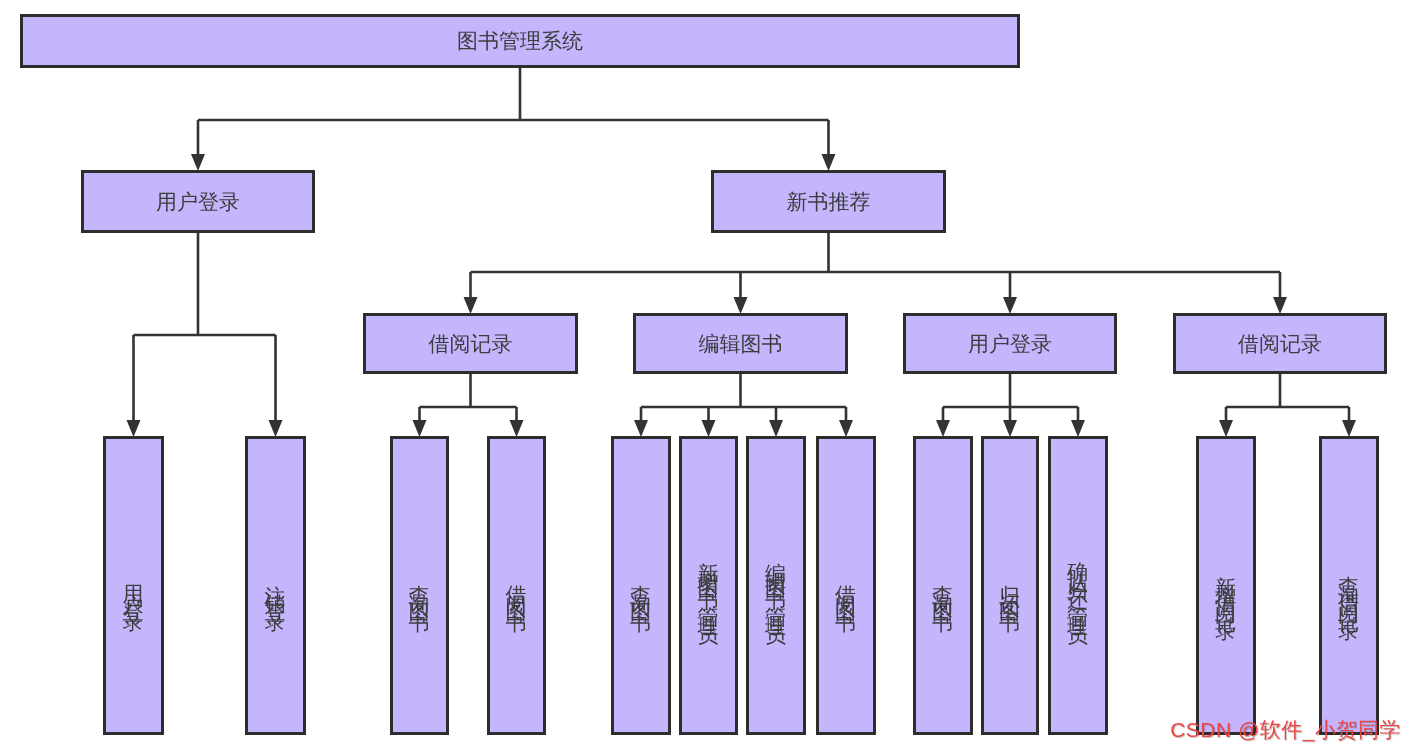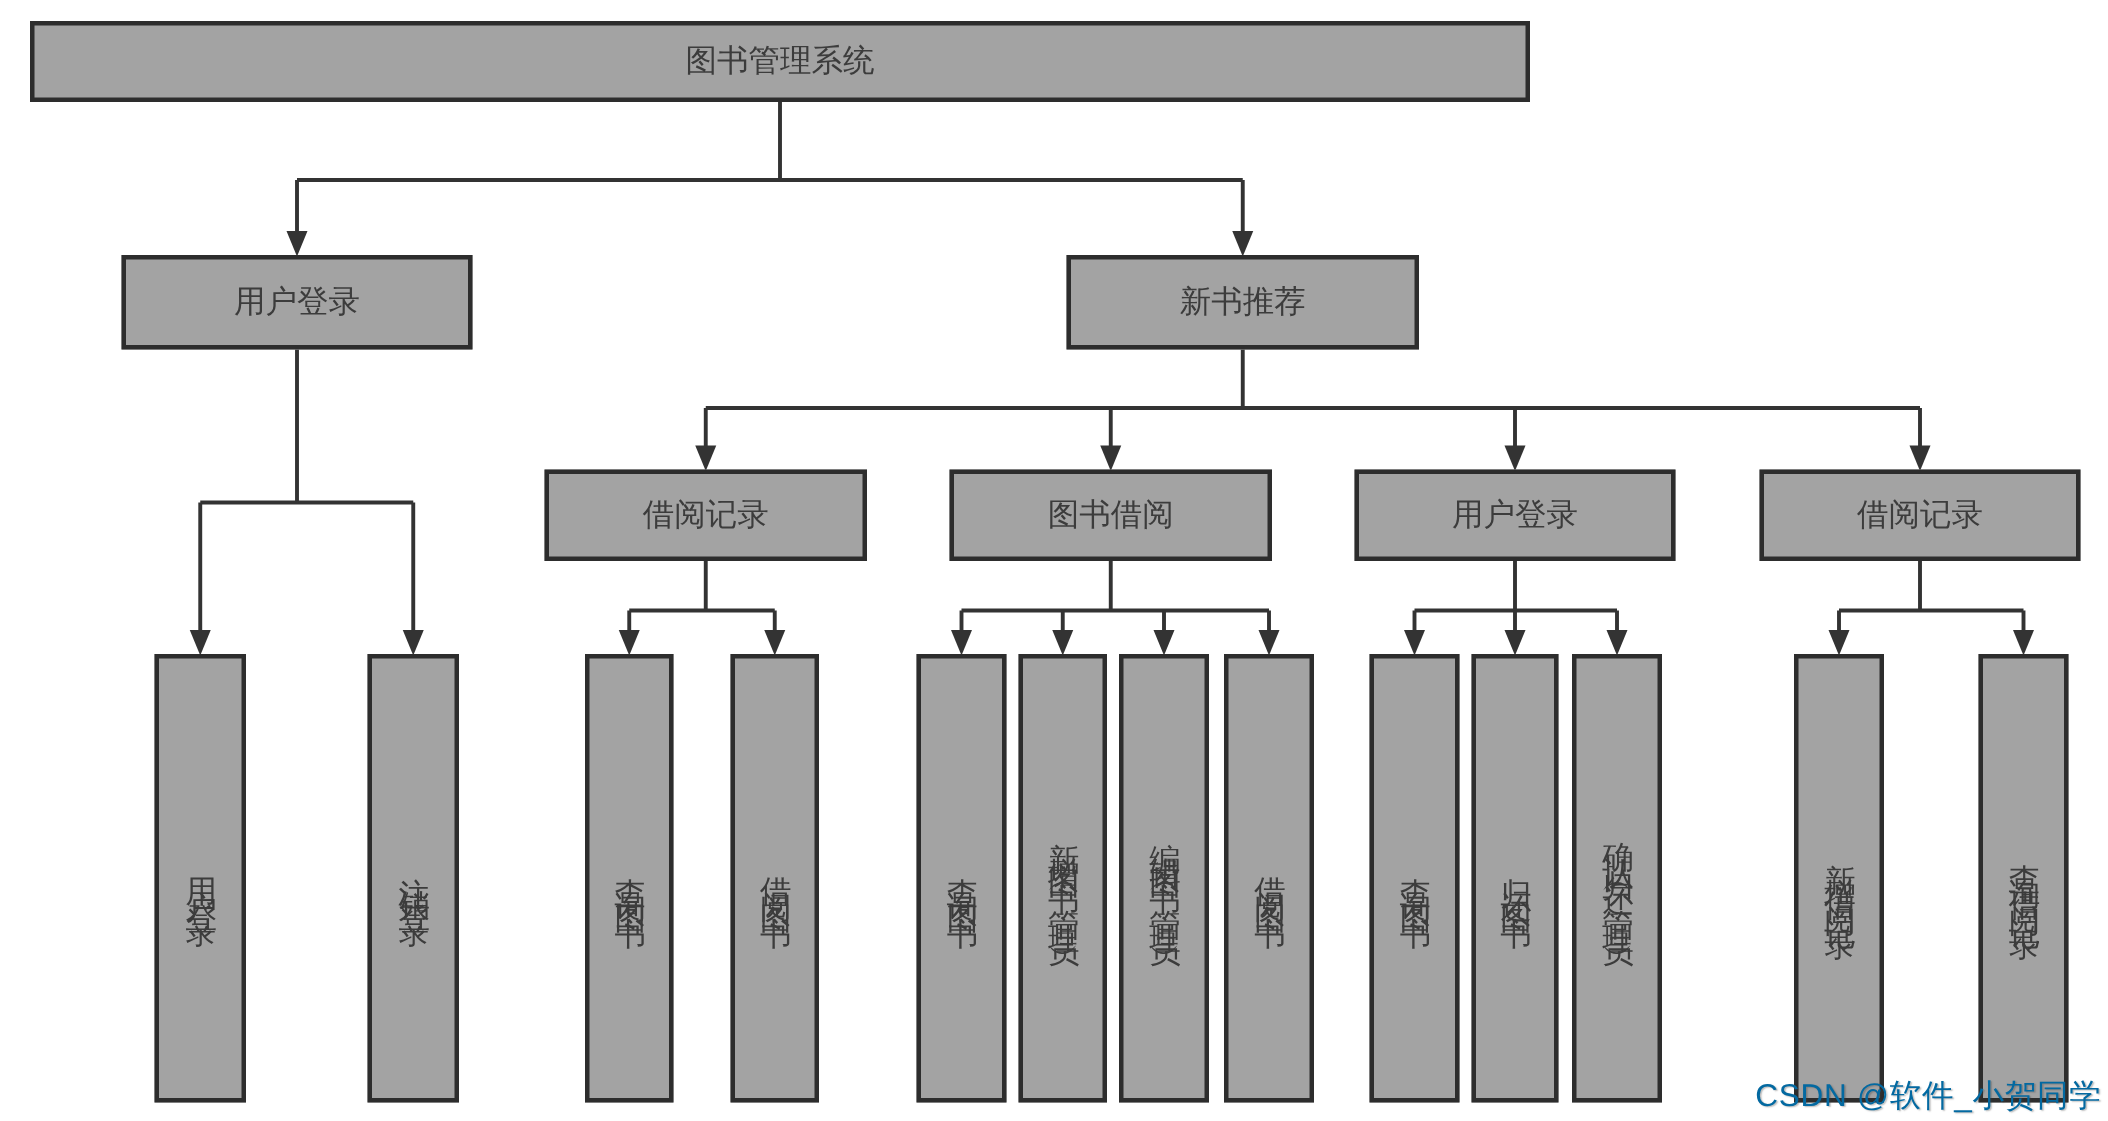--- a/index.html
+++ b/index.html
@@ -11,21 +11,21 @@
     height: 747px;
     background: #ffffff;
   }
   #edges {
     position: absolute;
     left: 0; top: 0;
     width: 1405px; height: 747px;
   }
   .node {
     position: absolute;
-    background: #a3a3a3;
+    background: #c4b5fd;
     border: 3px solid #2d2d2d;
     color: #3c3c3c;
     display: flex;
     align-items: center;
     justify-content: center;
     font-size: 21px;
     line-height: 1.2;
     text-align: left;
   }
   .node.vertical {
@@ -102,29 +102,29 @@
       <line x1="1349" y1="407" x2="1349" y2="422" stroke="#333333" stroke-width="2.6"></line>
       <polygon points="1342,420 1356,420 1349,437" fill="#333333"></polygon>
     </svg>
   <div id="nodes">
       <div class="node" style="left: 20px; top: 14px; width: 1000px; height: 54px; border-color: rgb(45, 45, 45); color: rgb(60, 60, 60);">图书管理系统</div>
       <div class="node" style="left: 81px; top: 170px; width: 234px; height: 63px; border-color: rgb(45, 45, 45); color: rgb(60, 60, 60);">用户登录</div>
       <div class="node" style="left: 711px; top: 170px; width: 235px; height: 63px; border-color: rgb(45, 45, 45); color: rgb(60, 60, 60);">新书推荐</div>
       <div class="node vertical" style="left: 103px; top: 436px; width: 61px; height: 299px; border-color: rgb(45, 45, 45); color: rgb(60, 60, 60);">用户登录</div>
       <div class="node vertical" style="left: 245px; top: 436px; width: 61px; height: 299px; border-color: rgb(45, 45, 45); color: rgb(60, 60, 60);">注销登录</div>
       <div class="node" style="left: 363px; top: 313px; width: 215px; height: 61px; border-color: rgb(45, 45, 45); color: rgb(60, 60, 60);">借阅记录</div>
-      <div class="node" style="left: 633px; top: 313px; width: 215px; height: 61px; border-color: rgb(45, 45, 45); color: rgb(60, 60, 60);">图书借阅</div>
+      <div class="node" style="left: 633px; top: 313px; width: 215px; height: 61px; border-color: rgb(45, 45, 45); color: rgb(60, 60, 60);">编辑图书</div>
       <div class="node" style="left: 903px; top: 313px; width: 214px; height: 61px; border-color: rgb(45, 45, 45); color: rgb(60, 60, 60);">用户登录</div>
       <div class="node" style="left: 1173px; top: 313px; width: 214px; height: 61px; border-color: rgb(45, 45, 45); color: rgb(60, 60, 60);">借阅记录</div>
       <div class="node vertical" style="left: 390px; top: 436px; width: 59px; height: 299px; border-color: rgb(45, 45, 45); color: rgb(60, 60, 60);">查询图书</div>
       <div class="node vertical" style="left: 487px; top: 436px; width: 59px; height: 299px; border-color: rgb(45, 45, 45); color: rgb(60, 60, 60);">借阅图书</div>
       <div class="node vertical" style="left: 611px; top: 436px; width: 60px; height: 299px; border-color: rgb(45, 45, 45); color: rgb(60, 60, 60);">查询图书</div>
       <div class="node vertical" style="left: 679px; top: 436px; width: 59px; height: 299px; border-color: rgb(45, 45, 45); color: rgb(60, 60, 60);">新增图书（管理员）</div>
       <div class="node vertical" style="left: 746px; top: 436px; width: 60px; height: 299px; border-color: rgb(45, 45, 45); color: rgb(60, 60, 60);">编辑图书（管理员）</div>
       <div class="node vertical" style="left: 816px; top: 436px; width: 60px; height: 299px; border-color: rgb(45, 45, 45); color: rgb(60, 60, 60);">借阅图书</div>
       <div class="node vertical" style="left: 913px; top: 436px; width: 60px; height: 299px; border-color: rgb(45, 45, 45); color: rgb(60, 60, 60);">查询图书</div>
       <div class="node vertical" style="left: 981px; top: 436px; width: 58px; height: 299px; border-color: rgb(45, 45, 45); color: rgb(60, 60, 60);">归还图书</div>
       <div class="node vertical" style="left: 1048px; top: 436px; width: 60px; height: 299px; border-color: rgb(45, 45, 45); color: rgb(60, 60, 60);">确认归还（管理员）</div>
       <div class="node vertical" style="left: 1196px; top: 436px; width: 60px; height: 299px; border-color: rgb(45, 45, 45); color: rgb(60, 60, 60);">新增借阅记录</div>
       <div class="node vertical" style="left: 1319px; top: 436px; width: 60px; height: 299px; border-color: rgb(45, 45, 45); color: rgb(60, 60, 60);">查询借阅记录</div>
     </div>
-  <span id="watermark" style="color: #0369a1;">CSDN @软件_小贺同学</span>
+  <span id="watermark" style="color: #ef4444;">CSDN @软件_小贺同学</span>
 </div>
 
 </body></html>

